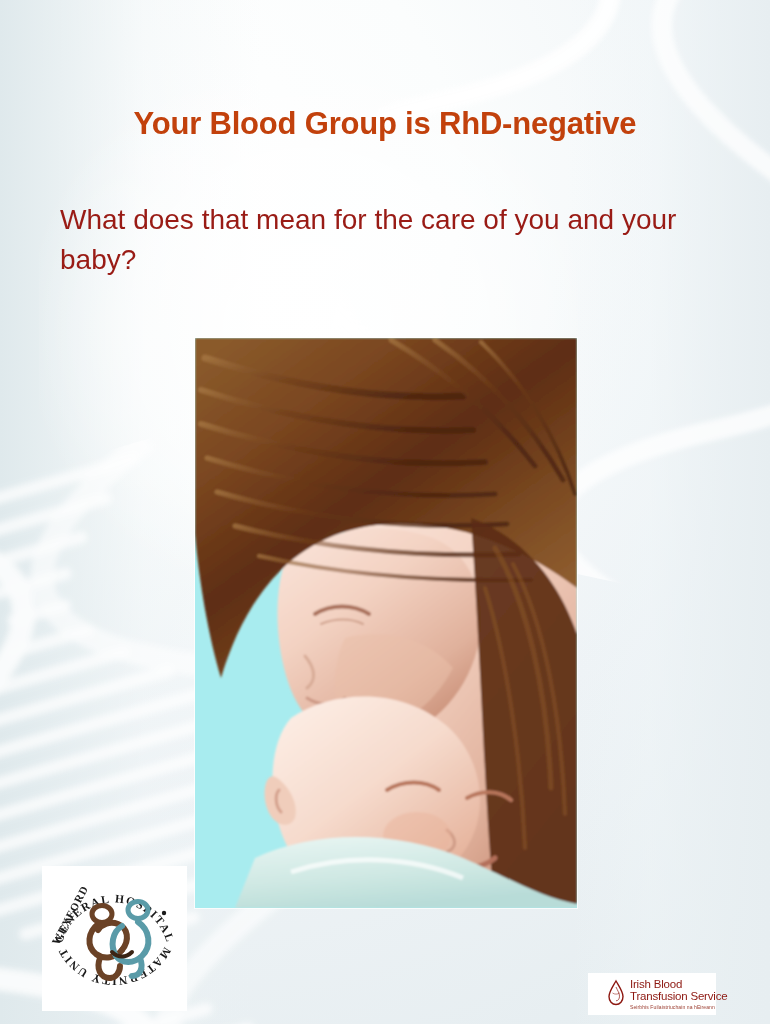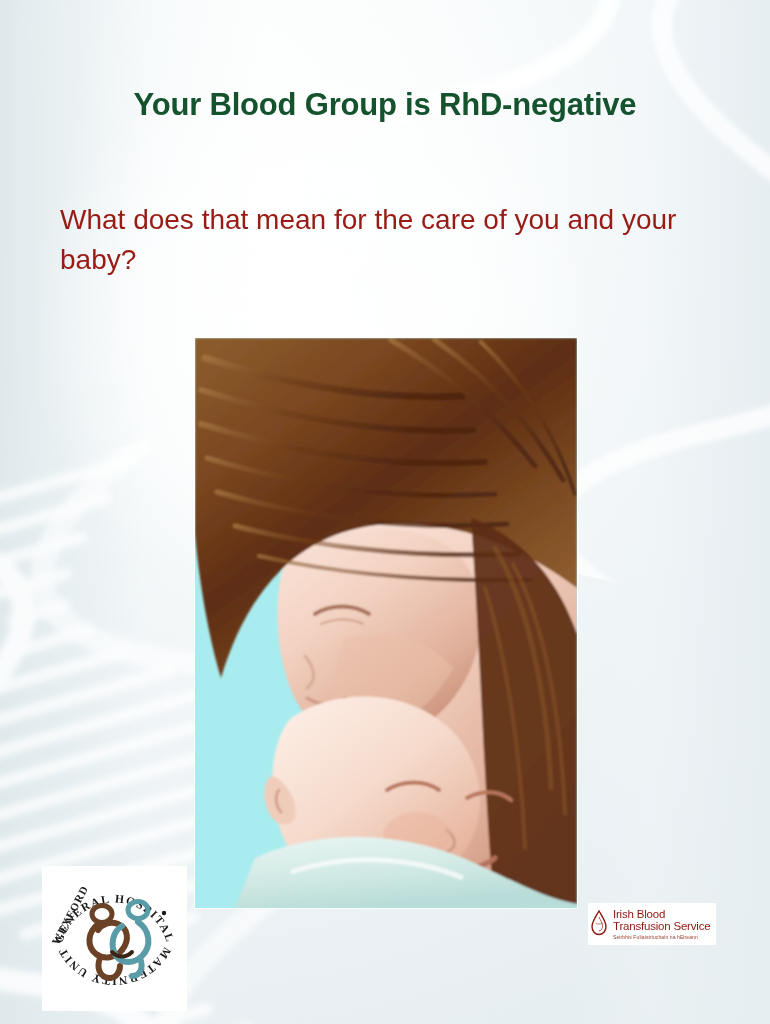--- a/index.html
+++ b/index.html
@@ -58,27 +58,27 @@
     left: -150px;
     top: 470px;
     width: 470px;
     height: 640px;
     transform: rotate(-16deg);
   }
 
   
   .title {
     position: absolute;
-    top: 87px;
+    top: 106px;
     left: 0;
     width: 770px;
     text-align: center;
     font-size: 31px;
     font-weight: bold;
-    color: #14532d;
+    color: #c2410c;
     letter-spacing: -0.2px;
     line-height: 1.15;
     white-space: nowrap;
   }
   .subtitle {
     position: absolute;
     top: 200px;
     left: 60px;
     width: 650px;
     text-align: left;
@@ -109,27 +109,27 @@
     width: 145px;
     height: 145px;
     background: #ffffff;
   }
   .hospital-logo svg { display: block; }
 
   
   .ibts-logo {
     position: absolute;
     left: 588px;
-    top: 903px;
+    top: 973px;
     width: 128px;
     height: 42px;
     background: #ffffff;
     display: flex;
     align-items: center;
-    padding: 3px 4px 3px 0;
+    padding: 3px 4px 3px 17px;
     box-sizing: border-box;
   }
   .ibts-mark {
     width: 22px;
     height: 30px;
     flex: 0 0 22px;
     margin-right: 3px;
   }
   .ibts-text { line-height: 1; }
   .ibts-line1, .ibts-line2 {

